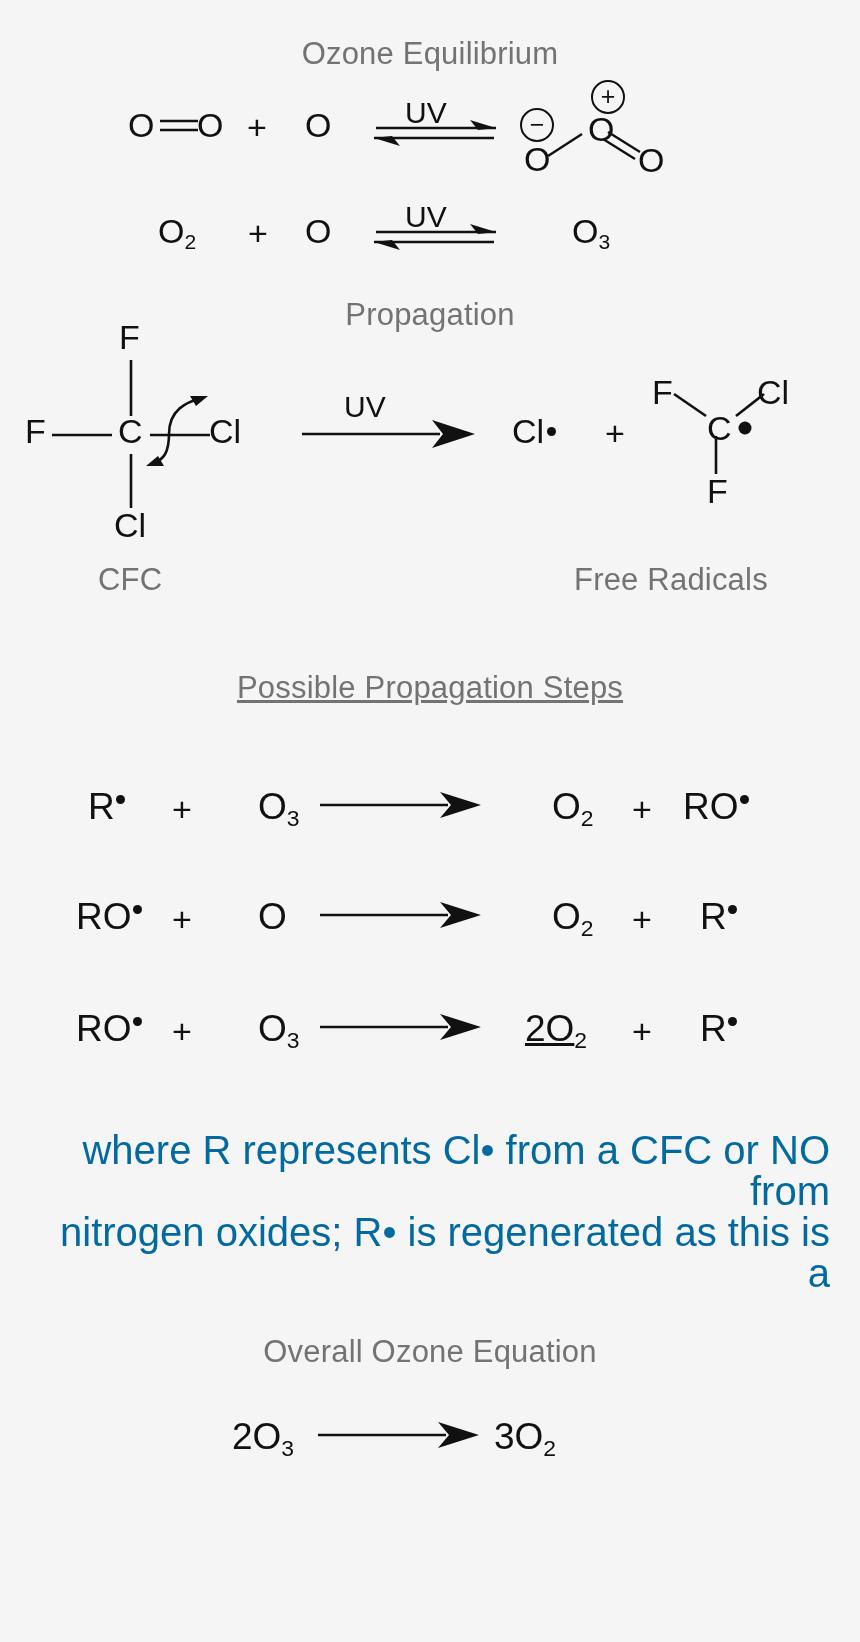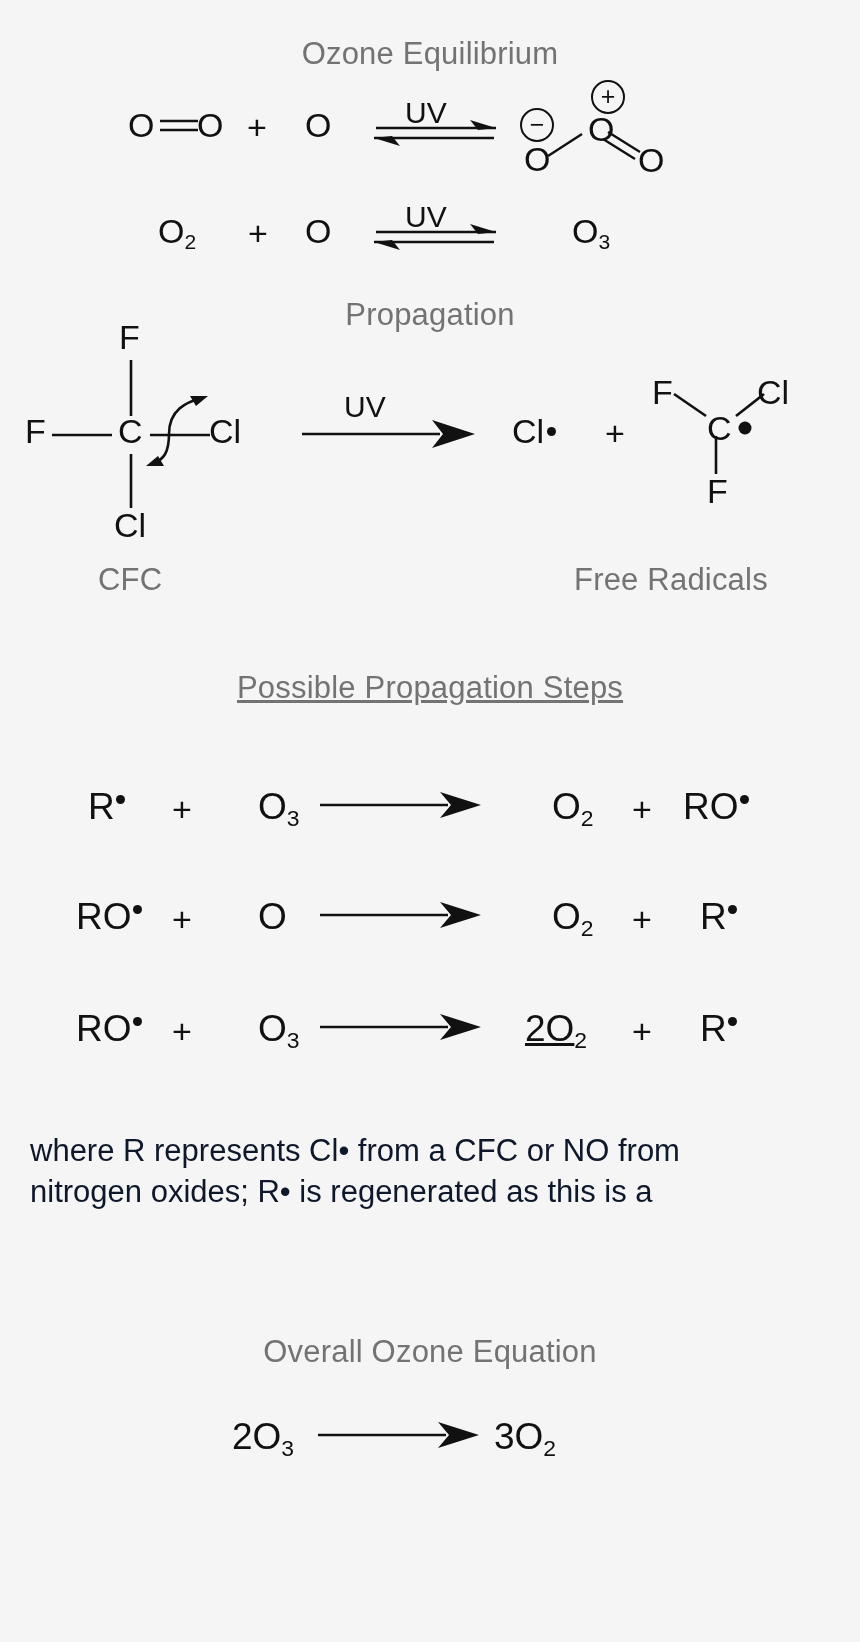--- a/index.html
+++ b/index.html
@@ -89,24 +89,24 @@
     line-height: 29px;
     text-align: center;
     color: #111;
   }
 
   
   .para {
     position: absolute;
     left: 30px;
     width: 800px;
-    text-align: left;
-    font-size: 31px;
+    text-align: right;
+    font-size: 40px;
     line-height: 41px;
-    color: #0f172a;
+    color: #0369a1;
   }
 </style>
 </head>
 <body>
 
 <div class="center-row heading" style="top:36px;">Ozone Equilibrium</div>
 
 <div class="abs chem" style="left:128px; top:108px;">O</div>
 
 <svg class="abs" style="left:158px; top:113px;" width="42" height="26">

